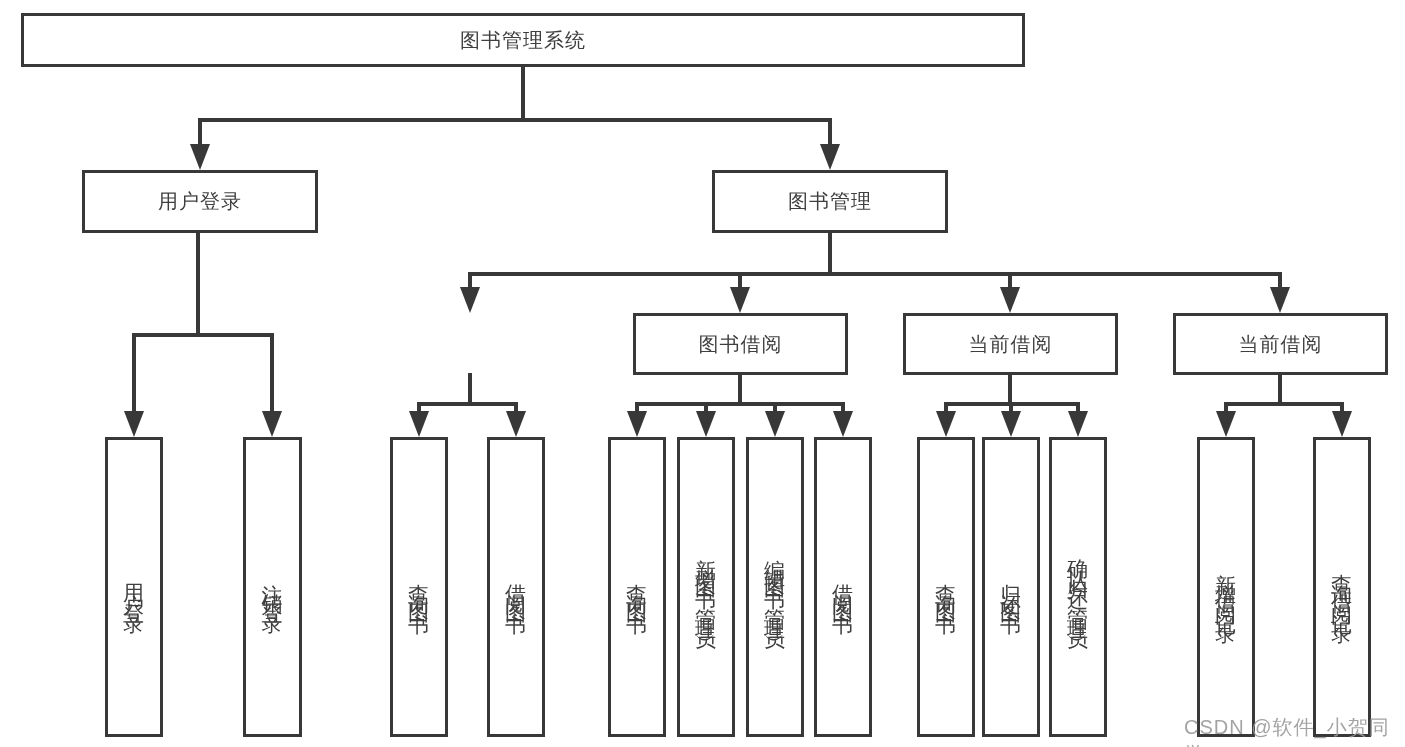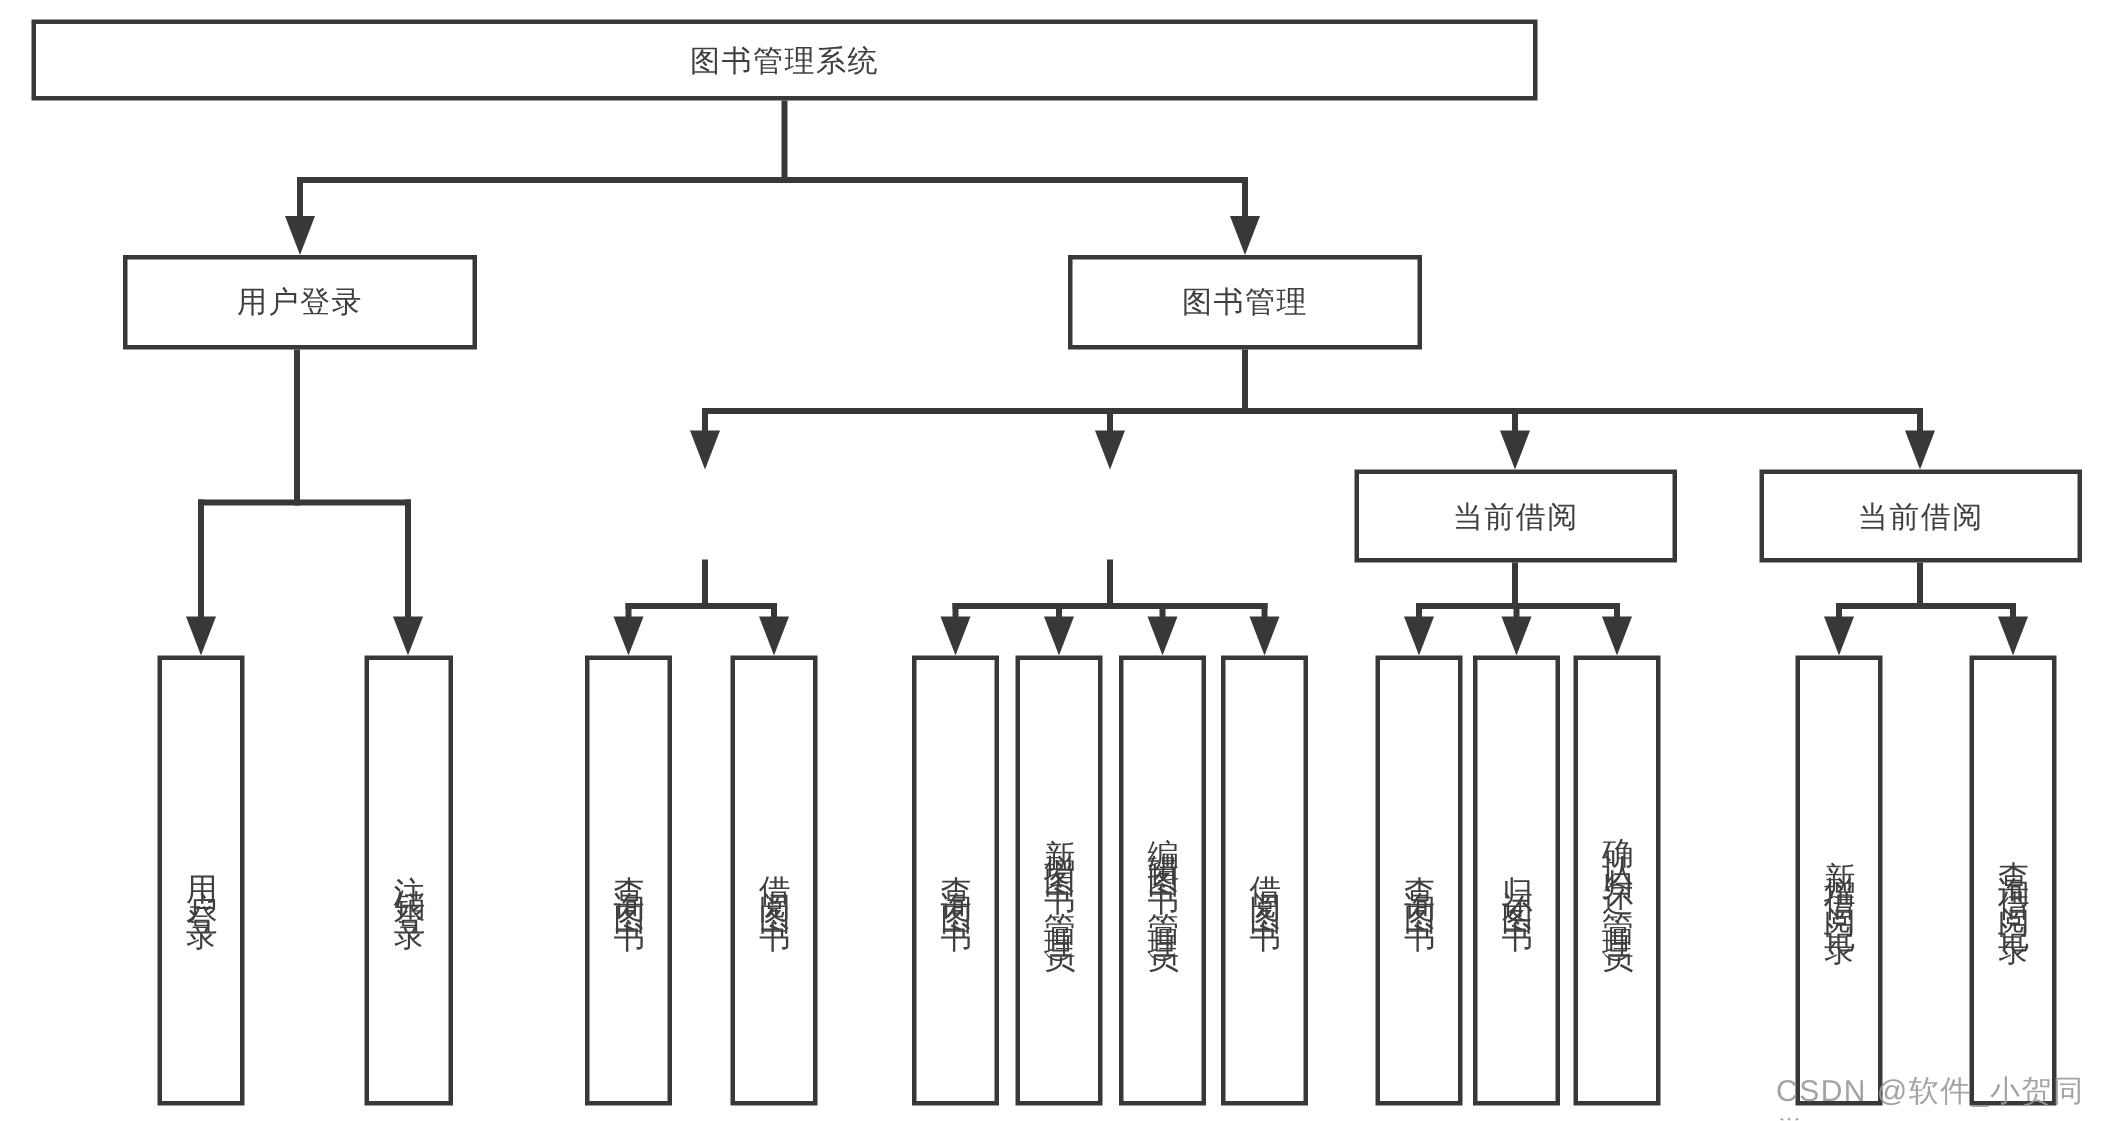--- a/index.html
+++ b/index.html
@@ -99,20 +99,21 @@
       <polygon points="1216,411 1236,411 1226,437" fill="#383838"></polygon>
       <line x1="1342" y1="404" x2="1342" y2="421" stroke="#383838" stroke-width="4" stroke-linecap="square"></line>
       <polygon points="1332,411 1352,411 1342,437" fill="#383838"></polygon>
     </svg>
 
   <div class="node h-node" style="left:21px; top:13px; width:1004px; height:54px;">图书管理系统</div>
 
   <div class="node h-node" style="left:82px; top:170px; width:236px; height:63px;">用户登录</div>
   <div class="node h-node" style="left:712px; top:170px; width:236px; height:63px;">图书管理</div>
 
+  <div class="node h-node" style="left:633px; top:313px; width:215px; height:62px;">图书借阅</div>
   <div class="node h-node" style="left:903px; top:313px; width:215px; height:62px;font-family:Liberation Mono, monospace;">当前借阅</div>
   <div class="node h-node" style="left:1173px; top:313px; width:215px; height:62px;">当前借阅</div>
 
   <div class="node v-node" style="left:105px; top:437px; width:58px; height:300px;">用户登录</div>
   <div class="node v-node" style="left:243px; top:437px; width:59px; height:300px;">注销登录</div>
 
   <div class="node v-node" style="left:390px; top:437px; width:58px; height:300px;">查询图书</div>
   <div class="node v-node" style="left:487px; top:437px; width:58px; height:300px;">借阅图书</div>
 
   <div class="node v-node" style="left:608px; top:437px; width:58px; height:300px;">查询图书</div>

